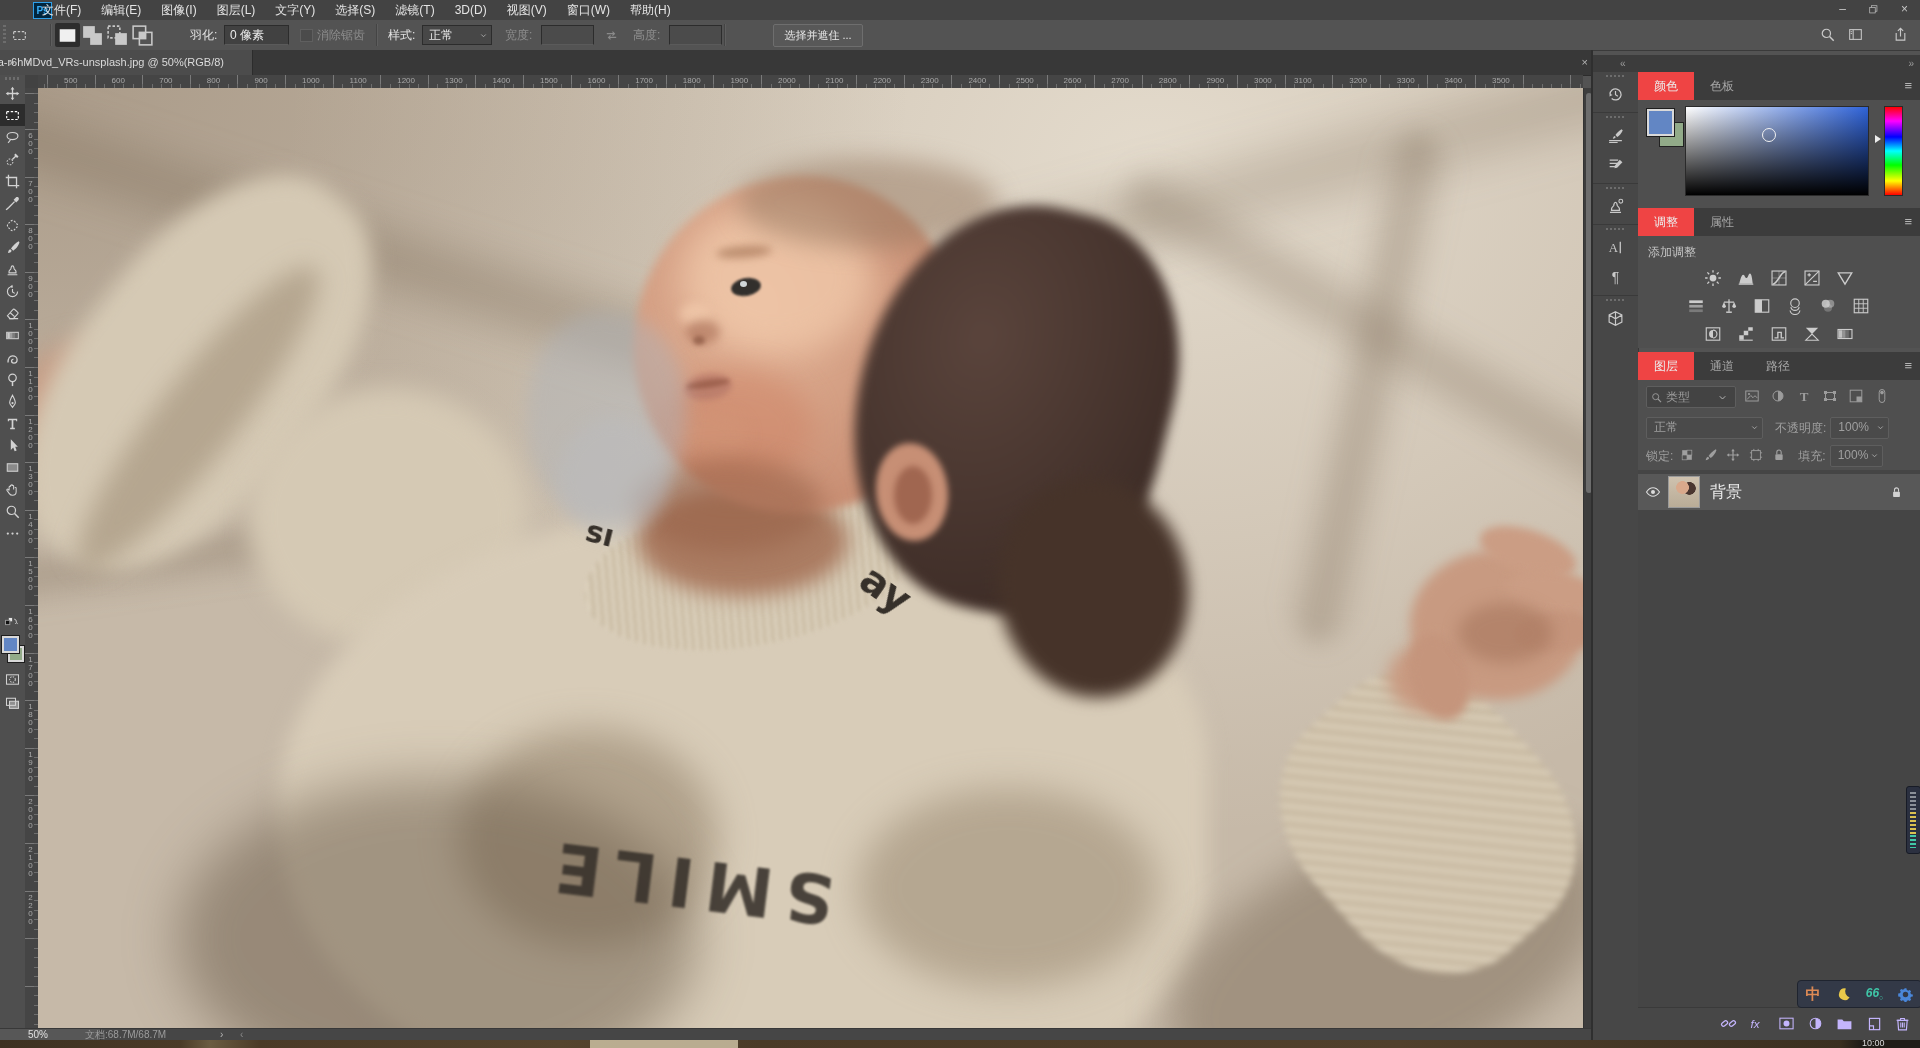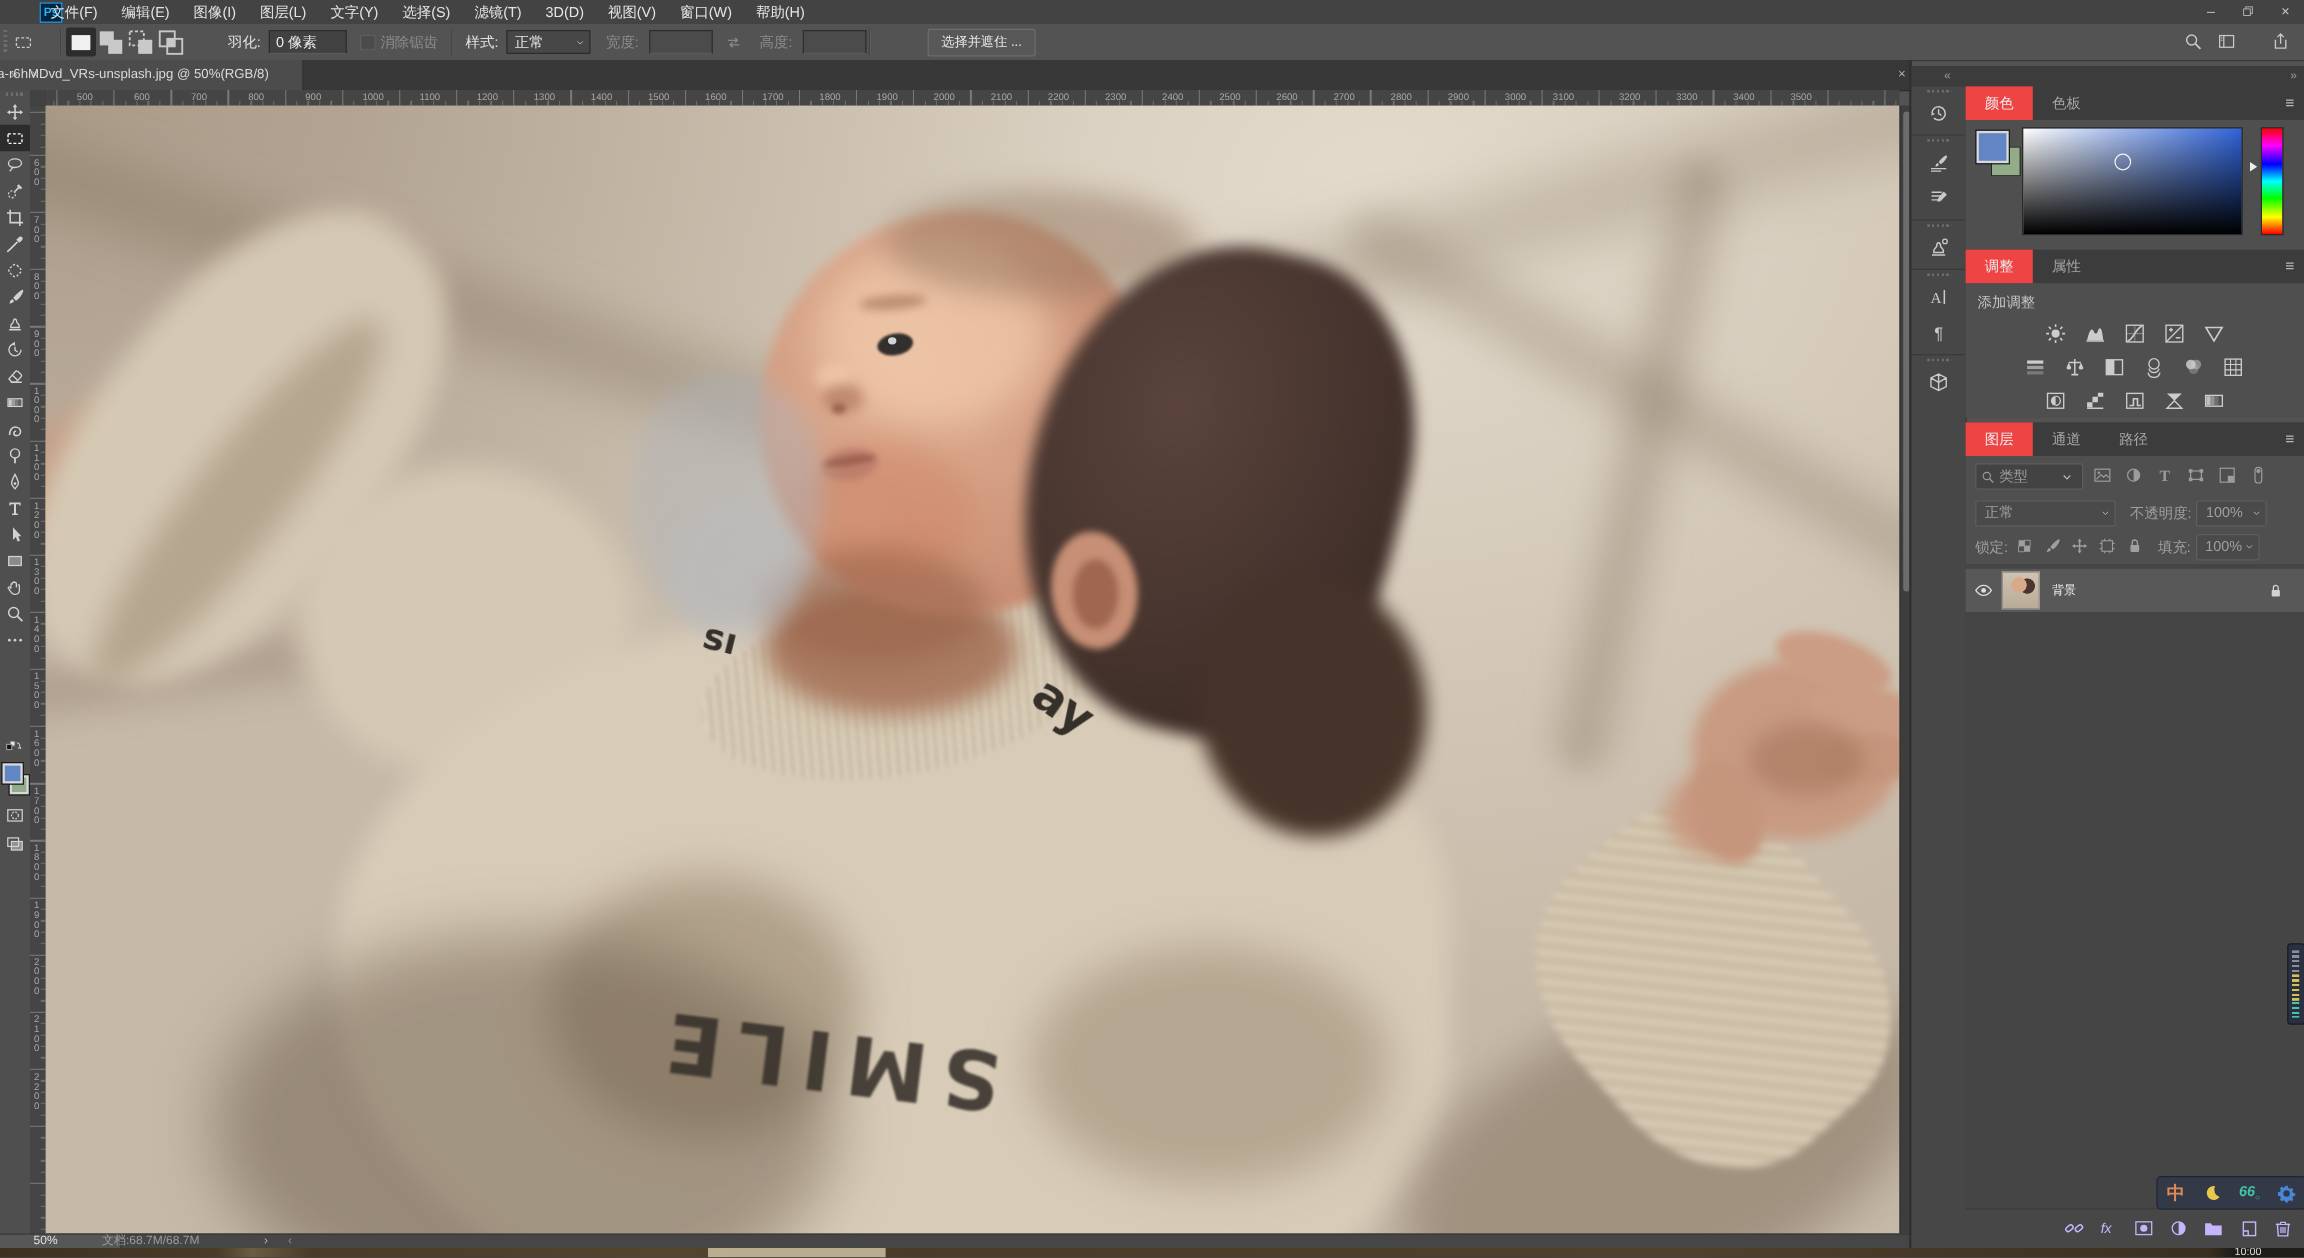--- a/index.html
+++ b/index.html
@@ -144,21 +144,21 @@
   .lock-ico{width:16px;height:16px;color:#9f9f9f;margin-left:7px;}
   .lock-ico svg{width:14px;height:14px;}
   #lp-list{position:absolute;left:0;top:118px;right:0;bottom:32px;background:#454545;}
   #layer-row{position:absolute;left:0;top:4px;right:0;height:36px;background:#585858;display:flex;align-items:center;}
   #layer-eye{width:30px;display:flex;justify-content:center;color:#dcdcdc;}
   #layer-eye svg{width:16px;height:16px;}
   #layer-thumb{width:30px;height:30px;border:1px solid #9a9a9a;
      background:radial-gradient(circle at 45% 35%,#d9a98c 0 24%,transparent 26%),
                 radial-gradient(circle at 68% 38%,#4a3630 0 22%,transparent 24%),
                 linear-gradient(#cfc2af,#b9ac97);}
-  #layer-name{margin-left:10px;font-size:10px;color:#ececec;flex:1;}
+  #layer-name{margin-left:10px;font-size:16px;color:#ececec;flex:1;}
   #layer-lock{width:30px;color:#d2d2d2;}
   #layer-lock svg{width:13px;height:13px;}
   #lp-bottom{position:absolute;left:0;bottom:0;right:0;height:32px;background:#474747;border-top:1px solid #3a3a3a;
      display:flex;align-items:center;justify-content:flex-end;padding-right:8px;gap:11px;}
   .lpb-ico{width:18px;height:18px;color:#c4b5fd;}
   .lpb-ico svg{width:17px;height:17px;}
 
   
   #ime-bar{left:1797px;top:980px;width:123px;height:26px;background:#333947;border:1px solid #1f242f;border-radius:4px;
      display:flex;align-items:center;justify-content:space-around;}

